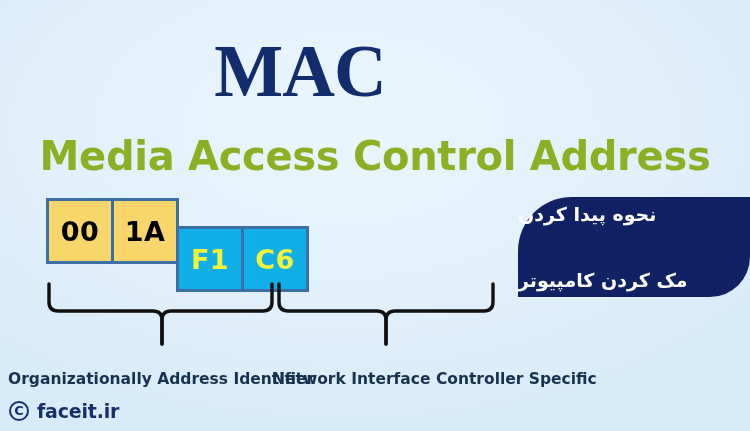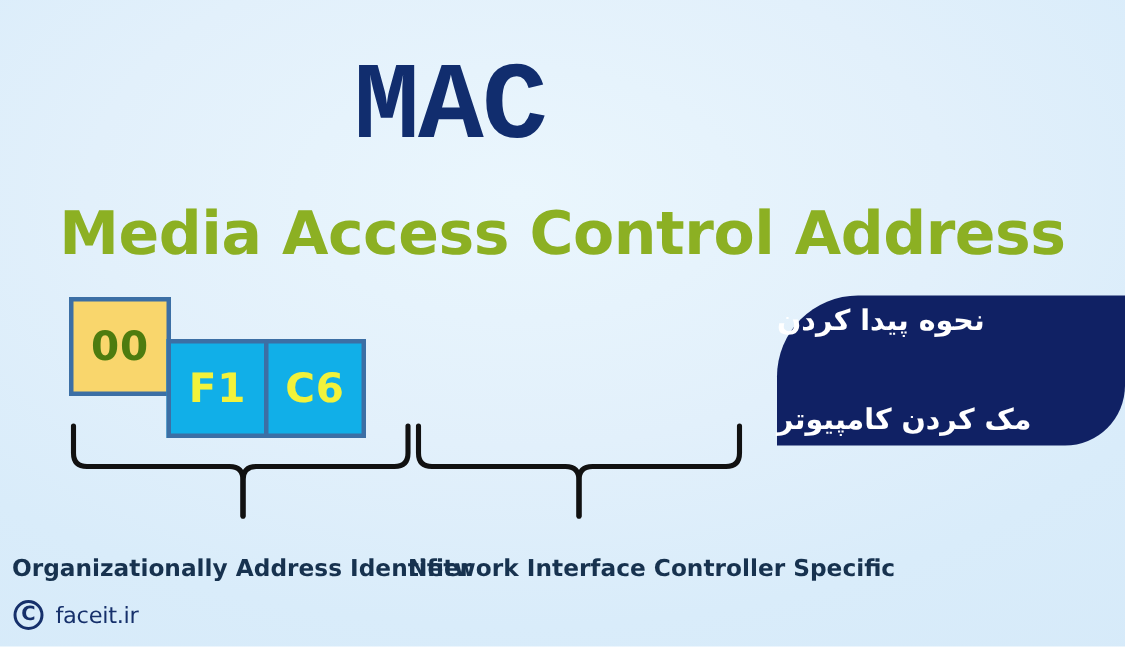--- a/index.html
+++ b/index.html
@@ -25,21 +25,21 @@
     position: absolute;
     left: 0;
     top: 30px;
     width: 600px;
     text-align: center;
     font-size: 73px;
     line-height: 84px;
     font-weight: bold;
     letter-spacing: -1px;
     color: #112D6E;
-    font-family: Liberation Mono, monospace;
+    font-family: Liberation Serif, serif;
     white-space: nowrap;
   }
   #subtitle {
     position: absolute;
     left: 0;
     top: 131px;
     width: 750px;
     text-align: center;
     font-size: 40px;
     line-height: 50px;
@@ -67,21 +67,21 @@
     align-items: center;
     justify-content: center;
     font-size: 27px;
     font-weight: bold;
     font-family: "DejaVu Sans", "Liberation Sans", sans-serif;
     letter-spacing: 0.5px;
     box-sizing: border-box;
   }
   .octet-cell.oui {
     background: #F9D66C;
-    color: #4d7c0f;
+    color: #000000;
   }
   .octet-cell.nic {
     background: #11AFE8;
     color: #F2F23A;
     margin-top: 28px;
   }
 
   
   #brace-layer {
     position: absolute;
@@ -154,38 +154,39 @@
     line-height: 16px;
     font-weight: bold;
     display: flex;
     align-items: center;
     justify-content: center;
     box-sizing: border-box;
     font-family: "DejaVu Sans", "Liberation Sans", sans-serif;
   }
   #brand-text {
     margin-left: 8px;
-    font-size: 15px;
-    font-weight: normal;
+    font-size: 19px;
+    font-weight: bold;
     color: #16306B;
     font-family: "DejaVu Sans", "Liberation Sans", sans-serif;
     letter-spacing: -0.2px;
   }
 </style>
 </head>
 <body>
 
 <div id="infographic">
 
   <div id="main-title">MAC</div>
 
   <div id="subtitle">Media Access Control Address</div>
 
   <div id="octet-row">
     <div class="octet-cell oui">00</div>
+    <div class="octet-cell oui">1A</div>
     <div class="octet-cell nic">F1</div>
     <div class="octet-cell nic">C6</div>
   </div>
 
   <svg id="brace-layer" viewBox="0 0 750 431">
     <g fill="none" stroke="#111111" stroke-width="3.4" stroke-linecap="round" stroke-linejoin="round">
       <path d="M 48 285 L 48 305 Q 48 313 56 313 L 153 313 Q 161 313 161 321 L 161 345 Q 161 337 169 337 L 266 337 Q 274 337 274 329 L 274 285" transform="translate(0,0)" style="display:none"></path>
       <path d="M 49 284 L 49 302 Q 49 311 58 311 L 153 311 Q 162 311 162 320 L 162 344"></path>
       <path d="M 272 284 L 272 302 Q 272 311 263 311 L 171 311 Q 162 311 162 320 L 162 344"></path>
       <path d="M 279 284 L 279 302 Q 279 311 288 311 L 377 311 Q 386 311 386 320 L 386 344"></path>

